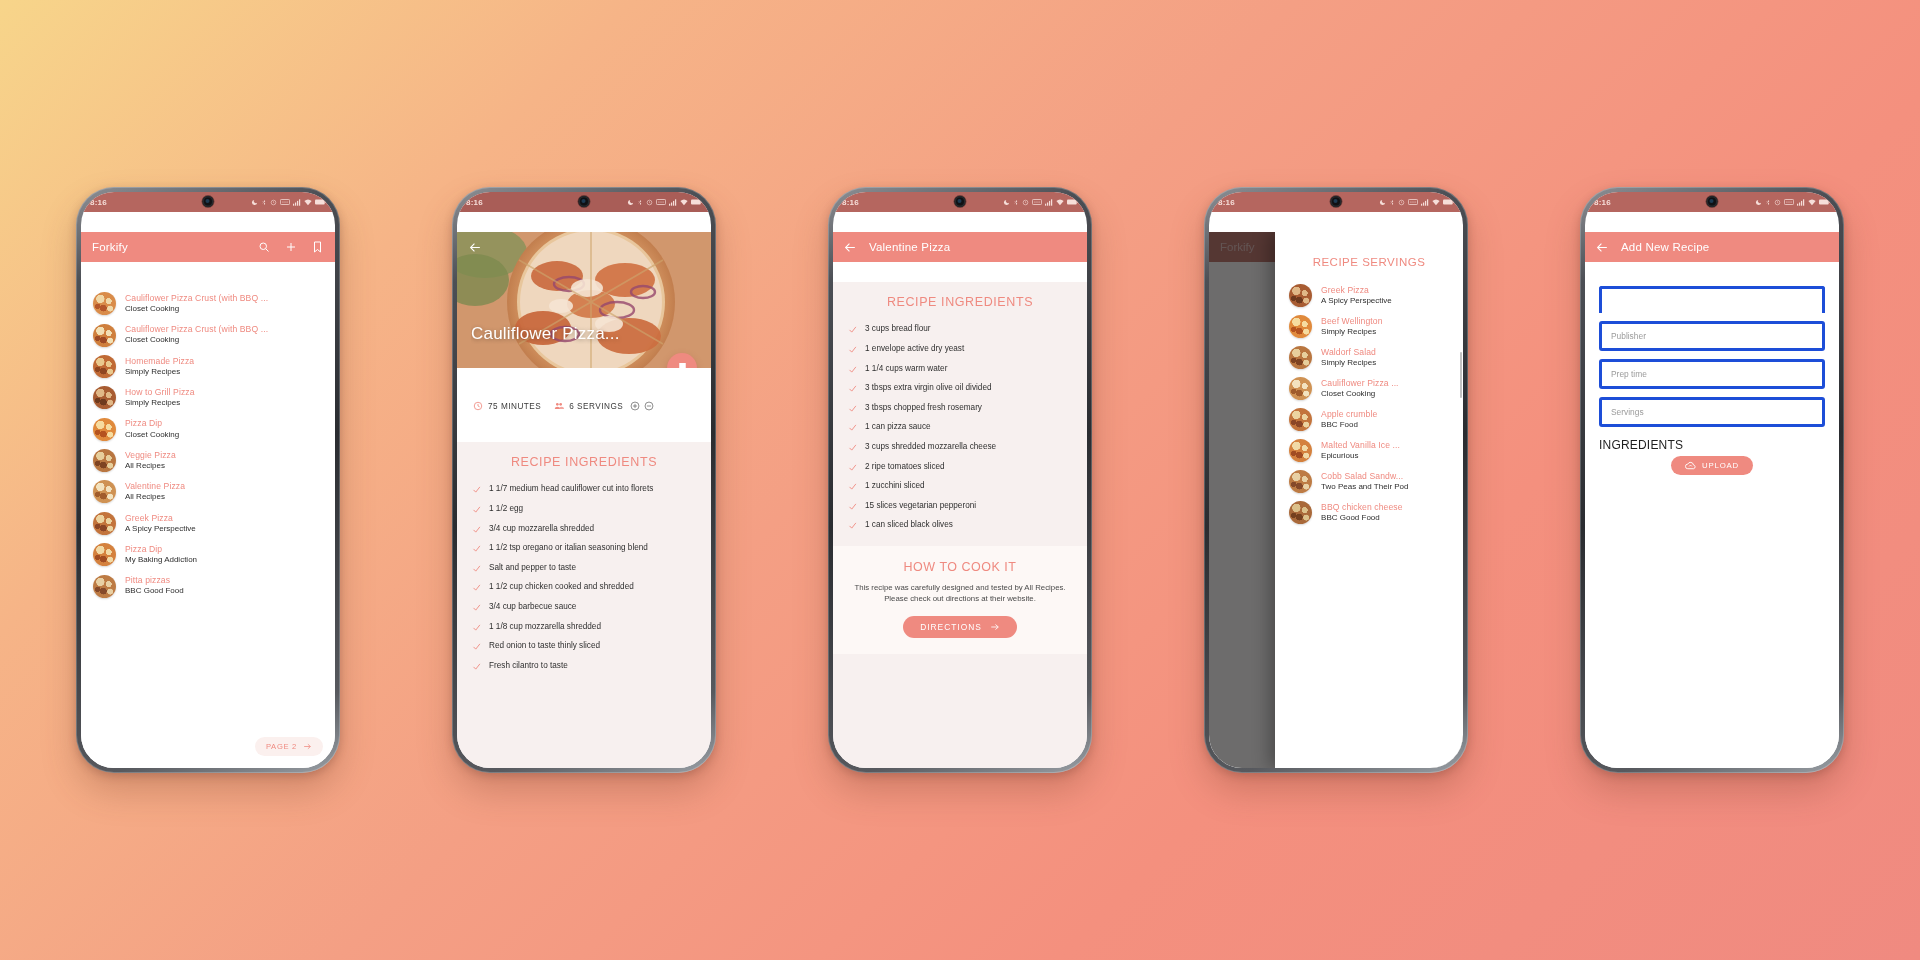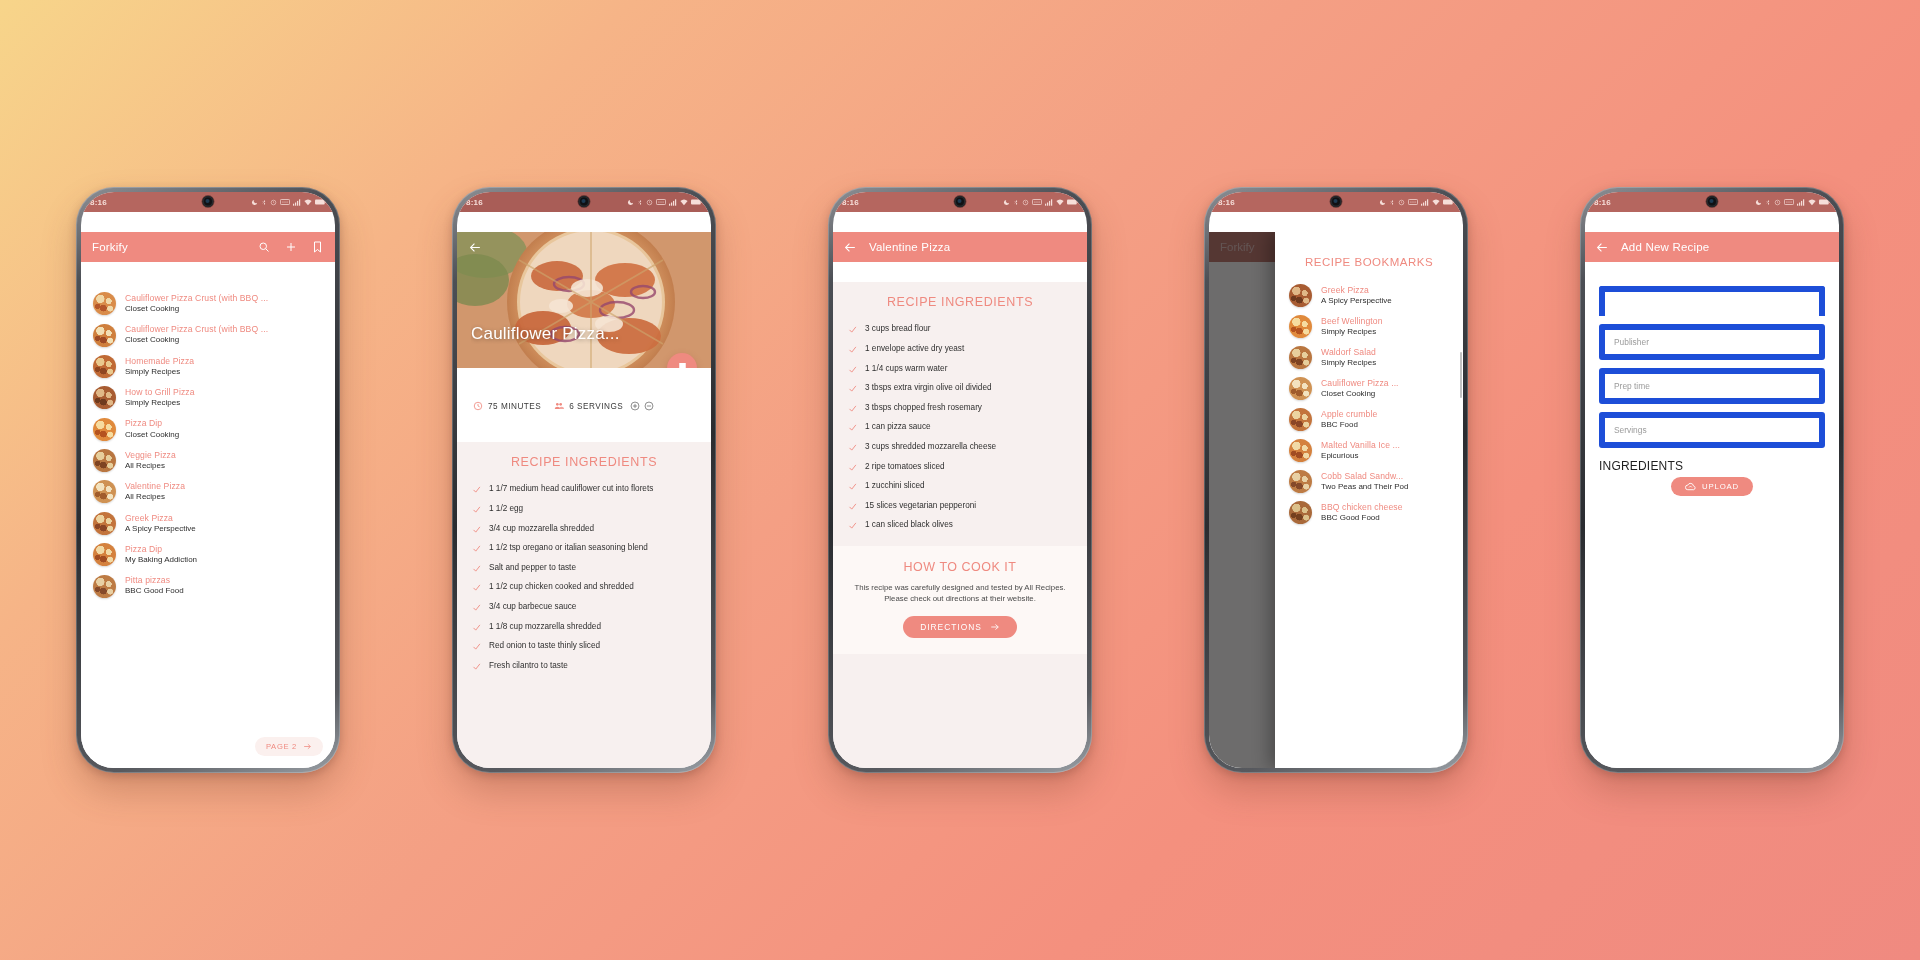--- a/index.html
+++ b/index.html
@@ -172,21 +172,21 @@
   }
   .drawer h3 {
     text-align: center; color: #ef8a80; font-size: 11.5px;
     font-weight: 400; letter-spacing: .5px; margin-bottom: 12px;
   }
   .drawer .rec { padding: 4px 14px; }
 
   
   .form { padding: 4px 14px 0; background: #fff; flex: 1; overflow: hidden; position: relative; }
   .field {
-    border: 6px solid #1d4ed8; border-radius: 3px;
+    border: 3px solid #1d4ed8; border-radius: 3px;
     height: 25px; display: flex; align-items: center;
     padding: 12px 9px; margin-top: 8px;
     font-size: 8.4px; color: #9b9b9b; background: #fff;
   }
   .field.clipped { height: 9px; margin-top: 0; border-bottom: none; border-radius: 3px 3px 0 0; }
   .form h4 { font-size: 12px; font-weight: 400; color: #1f1f1f; margin: 11px 0 2px; letter-spacing: .2px; }
   .upload-wrap { display: flex; justify-content: center; margin-top: 4px; }
   .upload-btn {
     display: inline-flex; align-items: center; gap: 6px;
     background: #ef8a80; color: #fff; border-radius: 12px;
@@ -718,21 +718,21 @@
               <rect x="0" y="0" width="23" height="12" rx="2.5" fill="#f6ded9"></rect>
               <rect x="24" y="4" width="2" height="4" rx="1" fill="#f6ded9"></rect>
             </svg>
         </span>
       </div>
 
       <div class="body" style="position:relative;">
         <div class="drawer-appbar-peek">Forkify</div>
         <div class="scrim"></div>
         <div class="drawer">
-          <h3>RECIPE BOOKMARKS</h3>
+          <h3>RECIPE SERVINGS</h3>
           <div id="p4-list">
               <div class="rec">
                 <div class="thumb" style="background-image: radial-gradient(circle at 32% 30%, #e0b887 0 18%, transparent 19%),radial-gradient(circle at 68% 40%, #e0b887 0 14%, transparent 15%),radial-gradient(circle at 45% 70%, #6e3a1e 0 16%, transparent 17%),radial-gradient(circle at 75% 72%, #e0b887 0 12%, transparent 13%),radial-gradient(circle at 20% 62%, #6e3a1e 0 11%, transparent 12%),radial-gradient(circle at 50% 50%, #a85c32 0 100%);"></div>
                 <div class="rec-txt">
                   <div class="rec-title">Greek Pizza</div>
                   <div class="rec-pub">A Spicy Perspective</div>
                 </div>
               </div>
               <div class="rec">
                 <div class="thumb" style="background-image: radial-gradient(circle at 32% 30%, #f6dca0 0 18%, transparent 19%),radial-gradient(circle at 68% 40%, #f6dca0 0 14%, transparent 15%),radial-gradient(circle at 45% 70%, #b5531f 0 16%, transparent 17%),radial-gradient(circle at 75% 72%, #f6dca0 0 12%, transparent 13%),radial-gradient(circle at 20% 62%, #b5531f 0 11%, transparent 12%),radial-gradient(circle at 50% 50%, #e08a3c 0 100%);"></div>

